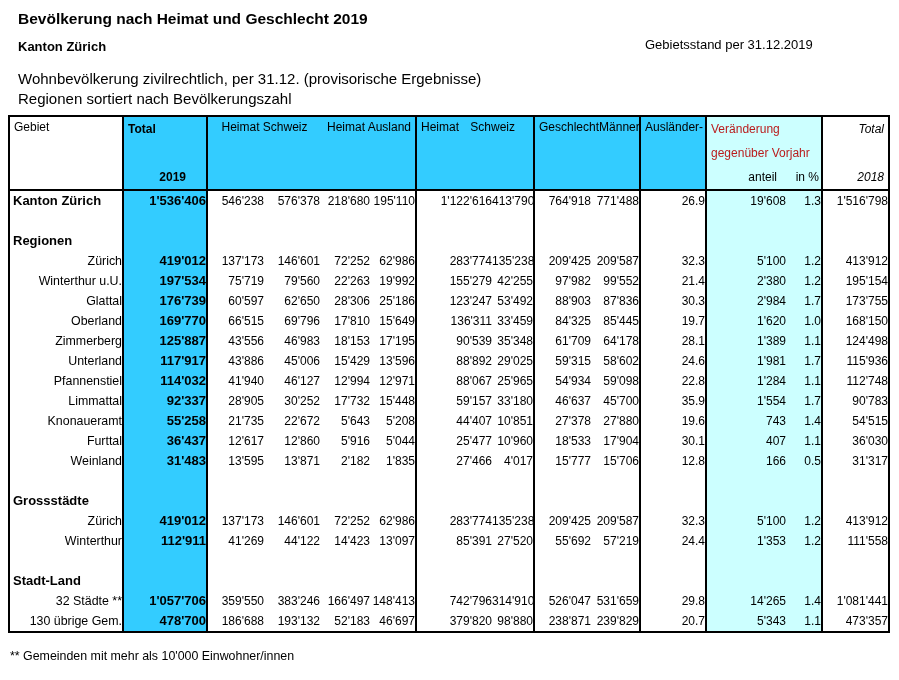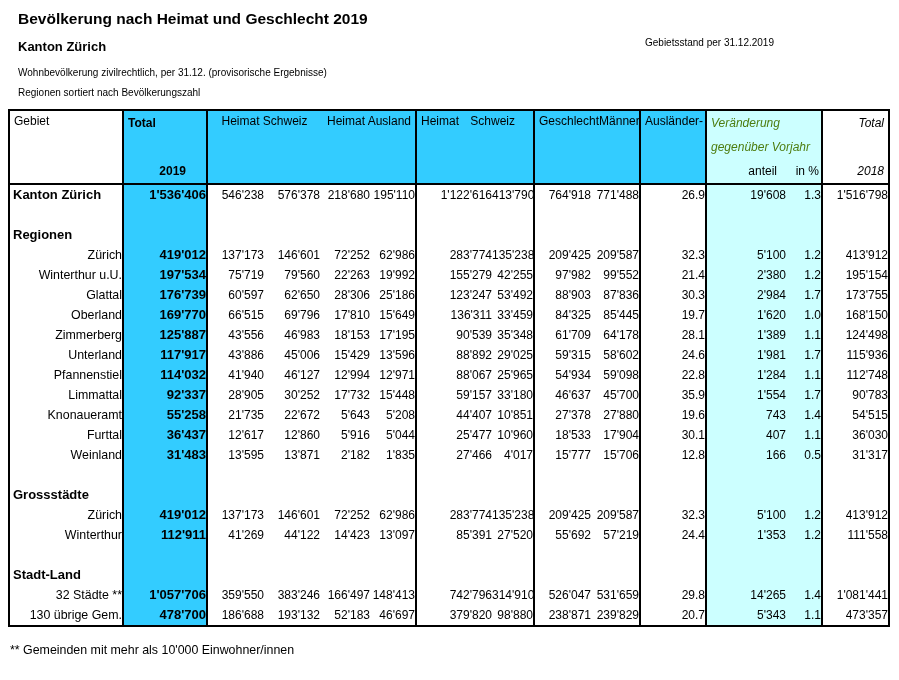--- a/index.html
+++ b/index.html
@@ -3,22 +3,22 @@
 <meta charset="utf-8">
 <style>
   html,body{margin:0;padding:0;background:#fff;}
   .page{
     position:relative;width:899px;height:680px;background:#fff;
     font-family:"Liberation Sans","DejaVu Sans",sans-serif;color:#000;overflow:hidden;
   }
   .title{margin:10px 0 0 18px;font-size:15.5px;font-weight:bold;}
   .sub-row{position:relative;margin:9px 0 0 18px;height:16px;}
   .subtitle{font-size:13px;font-weight:bold;}
-  .gebietsstand{position:absolute;left:627px;top:0;font-size:10px;font-weight:normal;}
-  .meta{margin:10px 0 0 18px;font-size:10px;line-height:19.5px;}
+  .gebietsstand{position:absolute;left:627px;top:0;font-size:13px;font-weight:normal;}
+  .meta{margin:16px 0 0 18px;font-size:15px;line-height:19.5px;}
   table.stats{
     border-collapse:collapse;table-layout:fixed;width:882px;
     margin:7px 0 0 8px;border:2px solid #000;font-size:12px;
   }
   table.stats th,table.stats td{padding:0;vertical-align:bottom;overflow:hidden;white-space:nowrap;}
   
   thead th{height:72px;font-weight:normal;text-align:left;vertical-align:bottom;border-bottom:2px solid #000;}
   .cyan{background:#33CCFF;}
   .ltcyan{background:#CCFFFF;}
   .bR{border-right:2px solid #000;}
@@ -31,21 +31,21 @@
   .hgridS{display:grid;grid-template-columns:76px 42px;}
   .hgridG{display:grid;grid-template-columns:57px 49px;}
   .hgridV{display:grid;grid-template-columns:80px 36px;}
   .tR{text-align:right;}
   .pl{padding-left:4px;}
   .pr4{padding-right:4px;}
   .pr6{padding-right:20px;}
   .pr10{padding-right:10px;}
   .bold{font-weight:bold;}
   .ital{font-style:italic;}
-  .navy{color:#4d7c0f;font-style:italic;}
+  .navy{color:#b91c1c;}
   
   tbody td{height:20px;line-height:20px;text-align:right;}
   td.lbl{text-align:right;padding-right:4px;font-size:12.4px;border-right:2px solid #000;}
   td.lbl.sec{text-align:left;padding-left:3px;font-weight:bold;font-size:13px;}
   td.c-total{background:#33CCFF;font-weight:bold;font-size:13px;padding-right:6px;border-right:2px solid #000;}
   td.c-num{padding-right:6px;}
   td.c-aus,td.c-gf,td.c-pct{padding-right:4px;}
   td.c-sch{padding-right:6px;margin-left:16px;}
   td.c-ant{padding-right:12px;}
   td.c-abs{background:#CCFFFF;padding-right:10px;margin-left:36px;}

